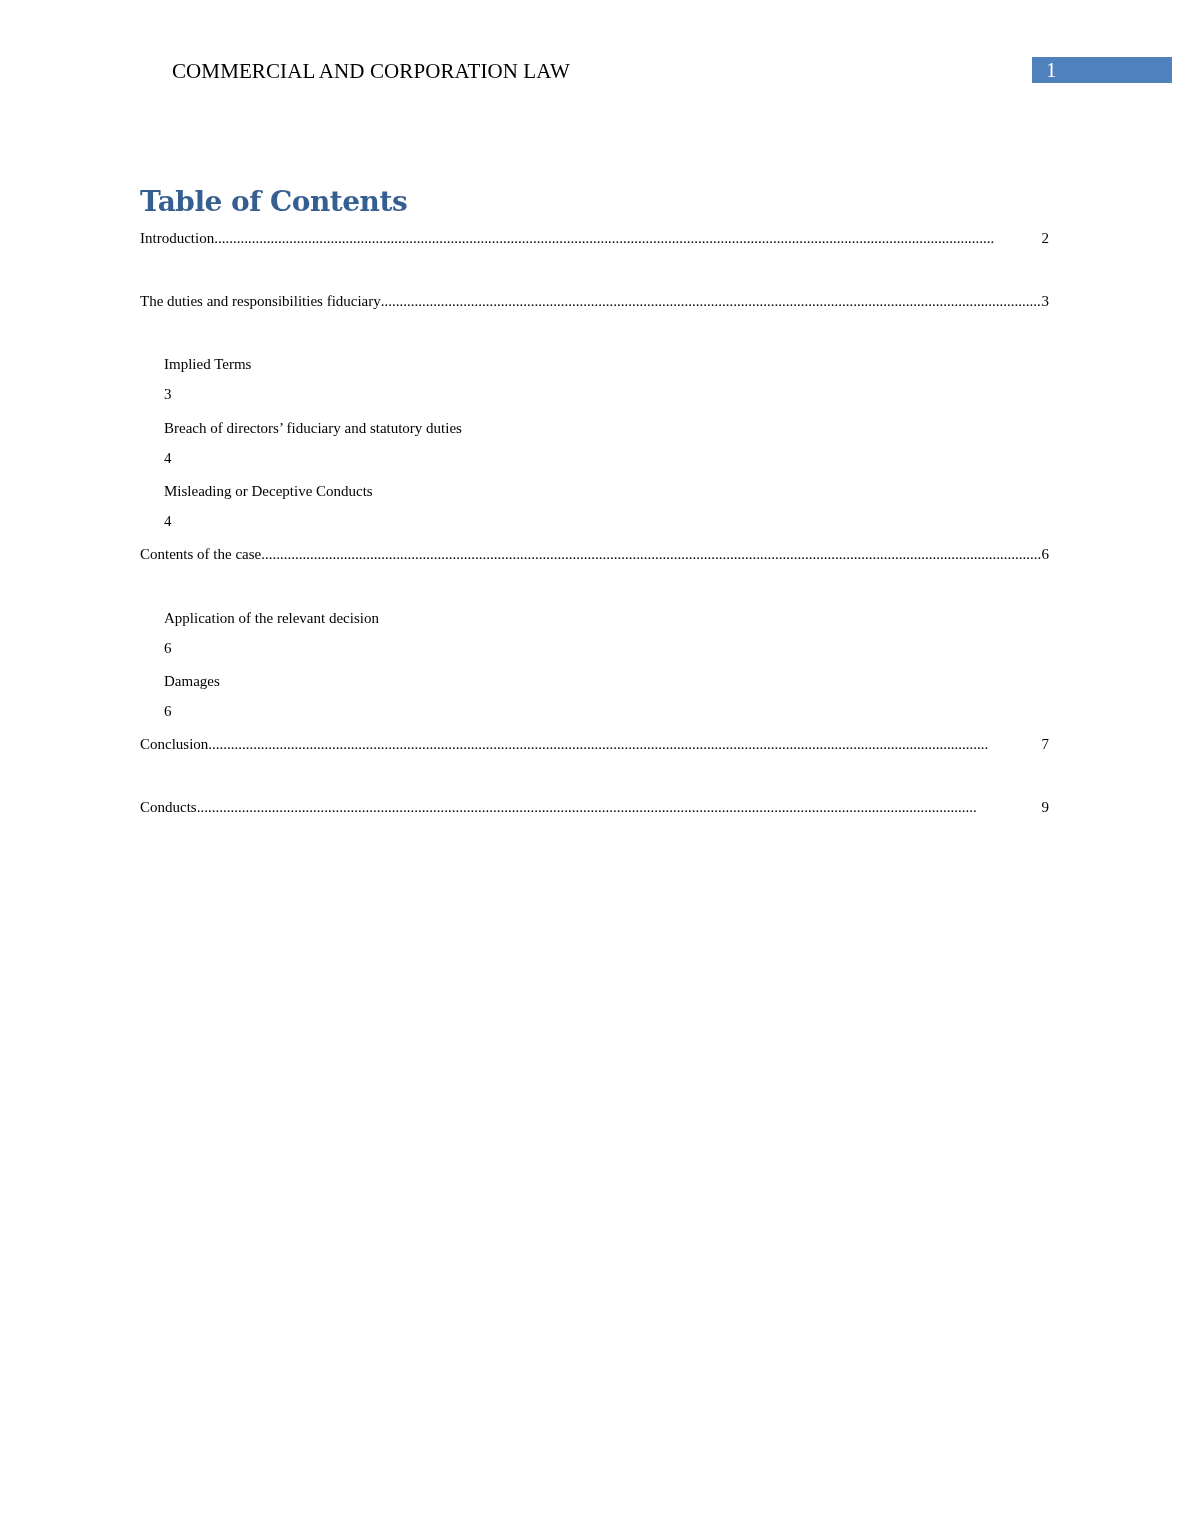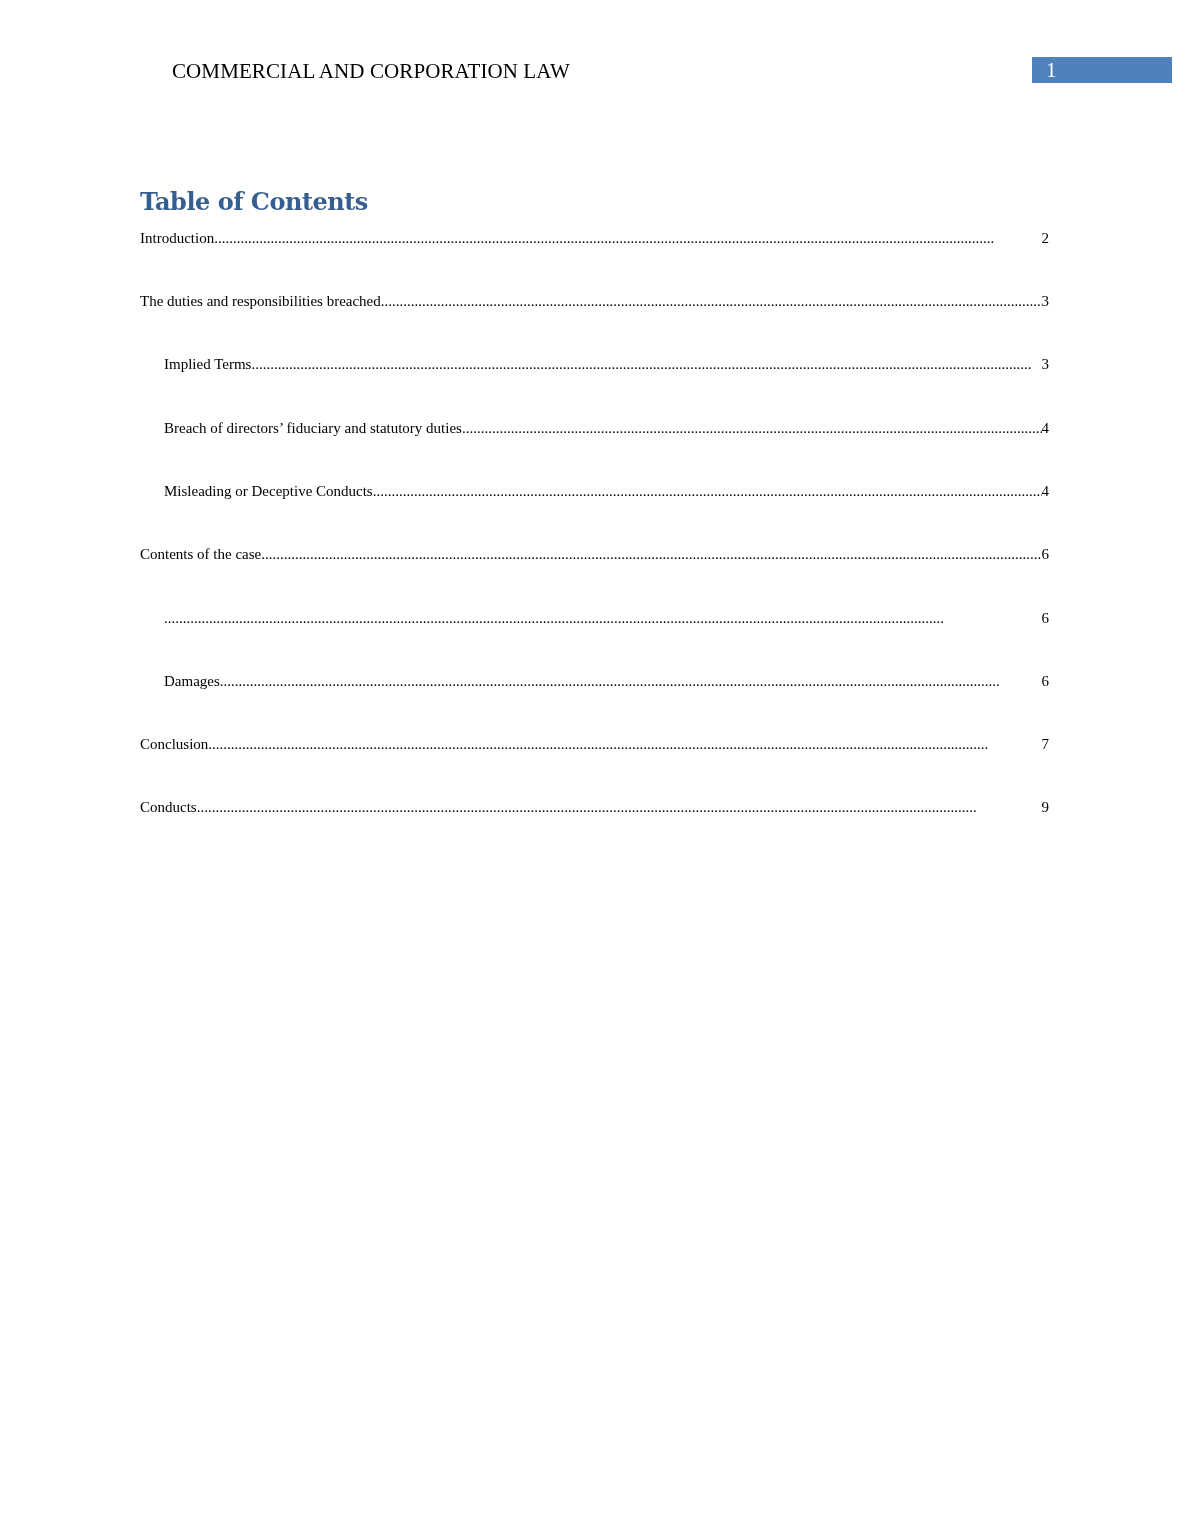--- a/index.html
+++ b/index.html
@@ -2,25 +2,25 @@
 <html><head>
   <meta charset="utf-8">
   <style>
     html, body { margin: 0; padding: 0; background: #ffffff; }
     body { width: 1190px; height: 1540px; position: relative; overflow: hidden;
            font-family: "Liberation Serif", serif; color: #000; }
     .header-title { position: absolute; left: 172px; top: 57px; font-size: 21px; line-height: 28px; letter-spacing: 0.1px; }
     .page-box { position: absolute; left: 1032px; top: 57px; width: 140px; height: 26px; background: #4f81bd; }
     .page-num { position: absolute; left: 14px; top: 0px; font-size: 21px; line-height: 26px; color: #ffffff; }
     .toc-heading { position: absolute; left: 140px; top: 186px; font-family: "DejaVu Serif", serif; font-weight: bold;
-                   font-size: 24px; line-height: 32px; color: #365f91; letter-spacing: -0.5px; }
+                   font-size: 28px; line-height: 32px; color: #365f91; letter-spacing: -0.5px; }
     .toc-list { position: absolute; left: 140px; top: 223px; width: 909px; }
     .toc-entry { position: absolute; left: 0; width: 909px; height: 30px; display: flex; align-items: baseline;
                  font-size: 15px; line-height: 30px; }
-    .toc-entry.lvl2 { left: 24px; width: 885px; }
+    .toc-entry.lvl2 { left: 24px; width: 885px; flex-direction: column; }
     .toc-text { white-space: nowrap; flex: 0 0 auto; }
     .toc-leader { flex: 1 1 auto; overflow: hidden; white-space: nowrap; letter-spacing: 0px; }
     .toc-leader::before { content: "................................................................................................................................................................................................................"; }
     .toc-page { flex: 0 0 auto; }
   </style>
 </head>
 <body>
 
 <div>
   <div class="header-title">COMMERCIAL AND CORPORATION LAW</div>
@@ -31,21 +31,21 @@
 
 <div class="toc-heading">Table of Contents</div>
 
 <div class="toc-list">
   <div class="toc-entry" style="top:0px">
     <span class="toc-text">Introduction</span>
     <span class="toc-leader"></span>
     <span class="toc-page">2</span>
   </div>
   <div class="toc-entry" style="top:63px">
-    <span class="toc-text">The duties and responsibilities breached</span>
+    <span class="toc-text">The duties and responsibilities fiduciary</span>
     <span class="toc-leader"></span>
     <span class="toc-page">3</span>
   </div>
   <div class="toc-entry lvl2" style="top:126px">
     <span class="toc-text">Implied Terms</span>
     <span class="toc-leader"></span>
     <span class="toc-page">3</span>
   </div>
   <div class="toc-entry lvl2" style="top:190px">
     <span class="toc-text">Breach of directors’ fiduciary and statutory duties</span>
@@ -56,20 +56,21 @@
     <span class="toc-text">Misleading or Deceptive Conducts</span>
     <span class="toc-leader"></span>
     <span class="toc-page">4</span>
   </div>
   <div class="toc-entry" style="top:316px">
     <span class="toc-text">Contents of the case</span>
     <span class="toc-leader"></span>
     <span class="toc-page">6</span>
   </div>
   <div class="toc-entry lvl2" style="top:380px">
+    <span class="toc-text">Application of the relevant decision</span>
     <span class="toc-leader"></span>
     <span class="toc-page">6</span>
   </div>
   <div class="toc-entry lvl2" style="top:443px">
     <span class="toc-text">Damages</span>
     <span class="toc-leader"></span>
     <span class="toc-page">6</span>
   </div>
   <div class="toc-entry" style="top:506px">
     <span class="toc-text">Conclusion</span>

